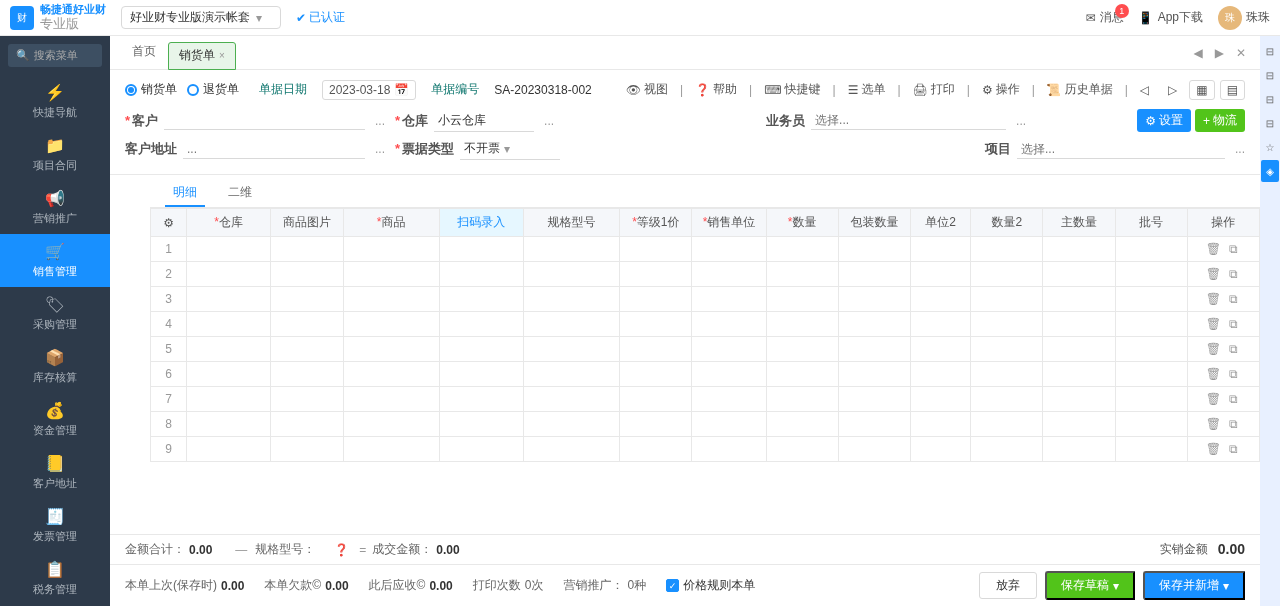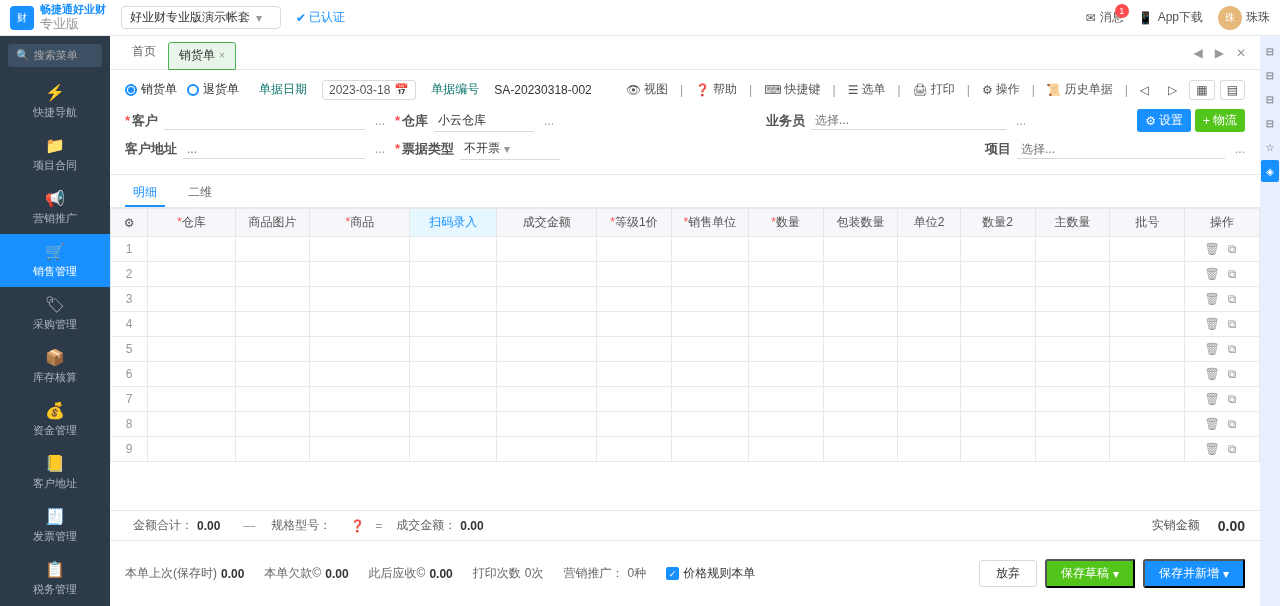--- a/index.html
+++ b/index.html
@@ -58,21 +58,21 @@
     
     .form-field { display: flex; align-items: center; gap: 6px; min-width: 260px; }
     .field-label { color: #555; white-space: nowrap; font-size: 13px; font-weight: bold; }
     .field-label.required::before { content: '*'; color: #ff4d4f; margin-right: 2px; }
     .field-input { flex: 1; border: none; border-bottom: 1px solid #d9d9d9; padding: 2px 4px; font-size: 12px; outline: none; min-width: 100px; }
     .field-select { display: flex; align-items: center; border-bottom: 1px solid #d9d9d9; padding: 2px 4px; min-width: 100px; cursor: pointer; }
     .field-more { color: #999; cursor: pointer; margin-left: 4px; }
     .select-arrow { color: #999; margin-left: 4px; }
     
     
-    .table-container { flex: 1; display: flex; flex-direction: column; overflow: hidden; background: #fff; margin: 0; }
+    .table-container { flex: 1; display: flex; flex-direction: column; overflow: hidden; background: #fff; margin: 0; padding-left: 40px; }
     .table-tabs { display: flex; align-items: center; padding: 5px 15px 0; border-bottom: 1px solid #e8e8e8; gap: 15px; background: #fff; }
     .table-tab { padding: 4px 8px; font-size: 12px; cursor: pointer; border-bottom: 2px solid transparent; color: #666; }
     .table-tab.active { color: #1890ff; border-bottom: 2px solid #1890ff; }
     
     .data-table { width: 100%; border-collapse: collapse; font-size: 12px; }
     .data-table th { background: #f5f7fa; border: 1px solid #e8e8e8; padding: 5px 4px; font-weight: normal; color: #555; white-space: nowrap; text-align: center; }
     .data-table td { border: 1px solid #e8e8e8; padding: 4px; height: 24px; }
     .col-actions { display: flex; gap: 4px; justify-content: center; align-items: center; }
     .action-icon { width: 16px; height: 16px; display: flex; align-items: center; justify-content: center; cursor: pointer; color: #999; }
     .subtotal-row td { background: #fef9e7; font-weight: bold; }
@@ -80,29 +80,29 @@
     .table-scroll { overflow-x: auto; overflow-y: auto; flex: 1; }
     .table-scroll::-webkit-scrollbar { height: 6px; width: 6px; }
     .table-scroll::-webkit-scrollbar-track { background: #f1f1f1; }
     .table-scroll::-webkit-scrollbar-thumb { background: #ccc; border-radius: 3px; }
     
     .row-num { text-align: center; color: #999; }
     .settings-col { text-align: center; }
     
     
     .summary-bar { display: flex; align-items: center; padding: 6px 15px; background: #fff; border-top: 1px solid #e8e8e8; flex-shrink: 0; font-size: 12px; }
-    .summary-item { margin-right: 15px; display: flex; align-items: center; gap: 4px; margin-left: 8px; }
+    .summary-item { margin-right: 15px; display: flex; align-items: center; gap: 4px; }
     .summary-label { color: #666; }
     .summary-value { color: #333; font-weight: bold; }
-    .summary-right { margin-left: auto; display: flex; align-items: flex-end; gap: 18px; }
+    .summary-right { margin-left: auto; display: flex; align-items: flex-start; gap: 10px; }
     .realized-label { color: #555; }
     .realized-value { color: #333; font-weight: bold; font-size: 14px; }
     
     
-    .footer-bar { display: flex; align-items: center; padding: 18px 15px; background: #fff; border-top: 1px solid #e8e8e8; flex-shrink: 0; font-size: 12px; }
+    .footer-bar { display: flex; align-items: center; padding: 6px 15px; background: #fff; border-top: 1px solid #e8e8e8; flex-shrink: 0; font-size: 12px; }
     .footer-item { margin-right: 20px; display: flex; align-items: center; gap: 4px; color: #666; }
     .footer-right { margin-left: auto; display: flex; align-items: center; gap: 8px; }
     .btn-abandon { border: 1px solid #d9d9d9; background: #fff; border-radius: 3px; padding: 4px 16px; cursor: pointer; font-size: 12px; color: #333; }
     .btn-save-draft { background: #52c41a; color: white; border-radius: 3px 0 0 3px; padding: 4px 14px; cursor: pointer; font-size: 12px; display: flex; align-items: center; gap: 4px; }
     .btn-save-new { background: #1890ff; color: white; border-radius: 3px 0 0 3px; padding: 4px 14px; cursor: pointer; font-size: 12px; display: flex; align-items: center; gap: 4px; }
     
     .price-checkbox { display: flex; align-items: center; gap: 4px; margin-right: 10px; }
     .checkbox { width: 13px; height: 13px; border: 1px solid #1890ff; background: #1890ff; display: flex; align-items: center; justify-content: center; color: white; font-size: 9px; border-radius: 2px; }
     
     
@@ -367,21 +367,21 @@
         </div>
         <div class="table-scroll">
           <table class="data-table" style="min-width:1100px;">
             <thead>
               <tr>
                 <th class="col-gear settings-col">⚙</th>
                 <th class="col-warehouse"><span style="color:#ff4d4f;">*</span>仓库</th>
                 <th class="col-image">商品图片</th>
                 <th class="col-product"><span style="color:#ff4d4f;">*</span>商品</th>
                 <th class="col-import" style="color:#1890ff;background:#e6f7ff;">扫码录入</th>
-                <th class="col-spec">成交金额</th>
+                <th class="col-spec">规格型号</th>
                 <th class="col-grade"><span style="color:#ff4d4f;">*</span>等级1价</th>
                 <th class="col-unit"><span style="color:#ff4d4f;">*</span>销售单位</th>
                 <th class="col-qty"><span style="color:#ff4d4f;">*</span>数量</th>
                 <th class="col-pack">包装数量</th>
                 <th class="col-unit2">单位2</th>
                 <th class="col-qty2">数量2</th>
                 <th class="col-main">主数量</th>
                 <th class="col-batch">批号</th>
                 <th class="col-op">操作</th>
               </tr>

